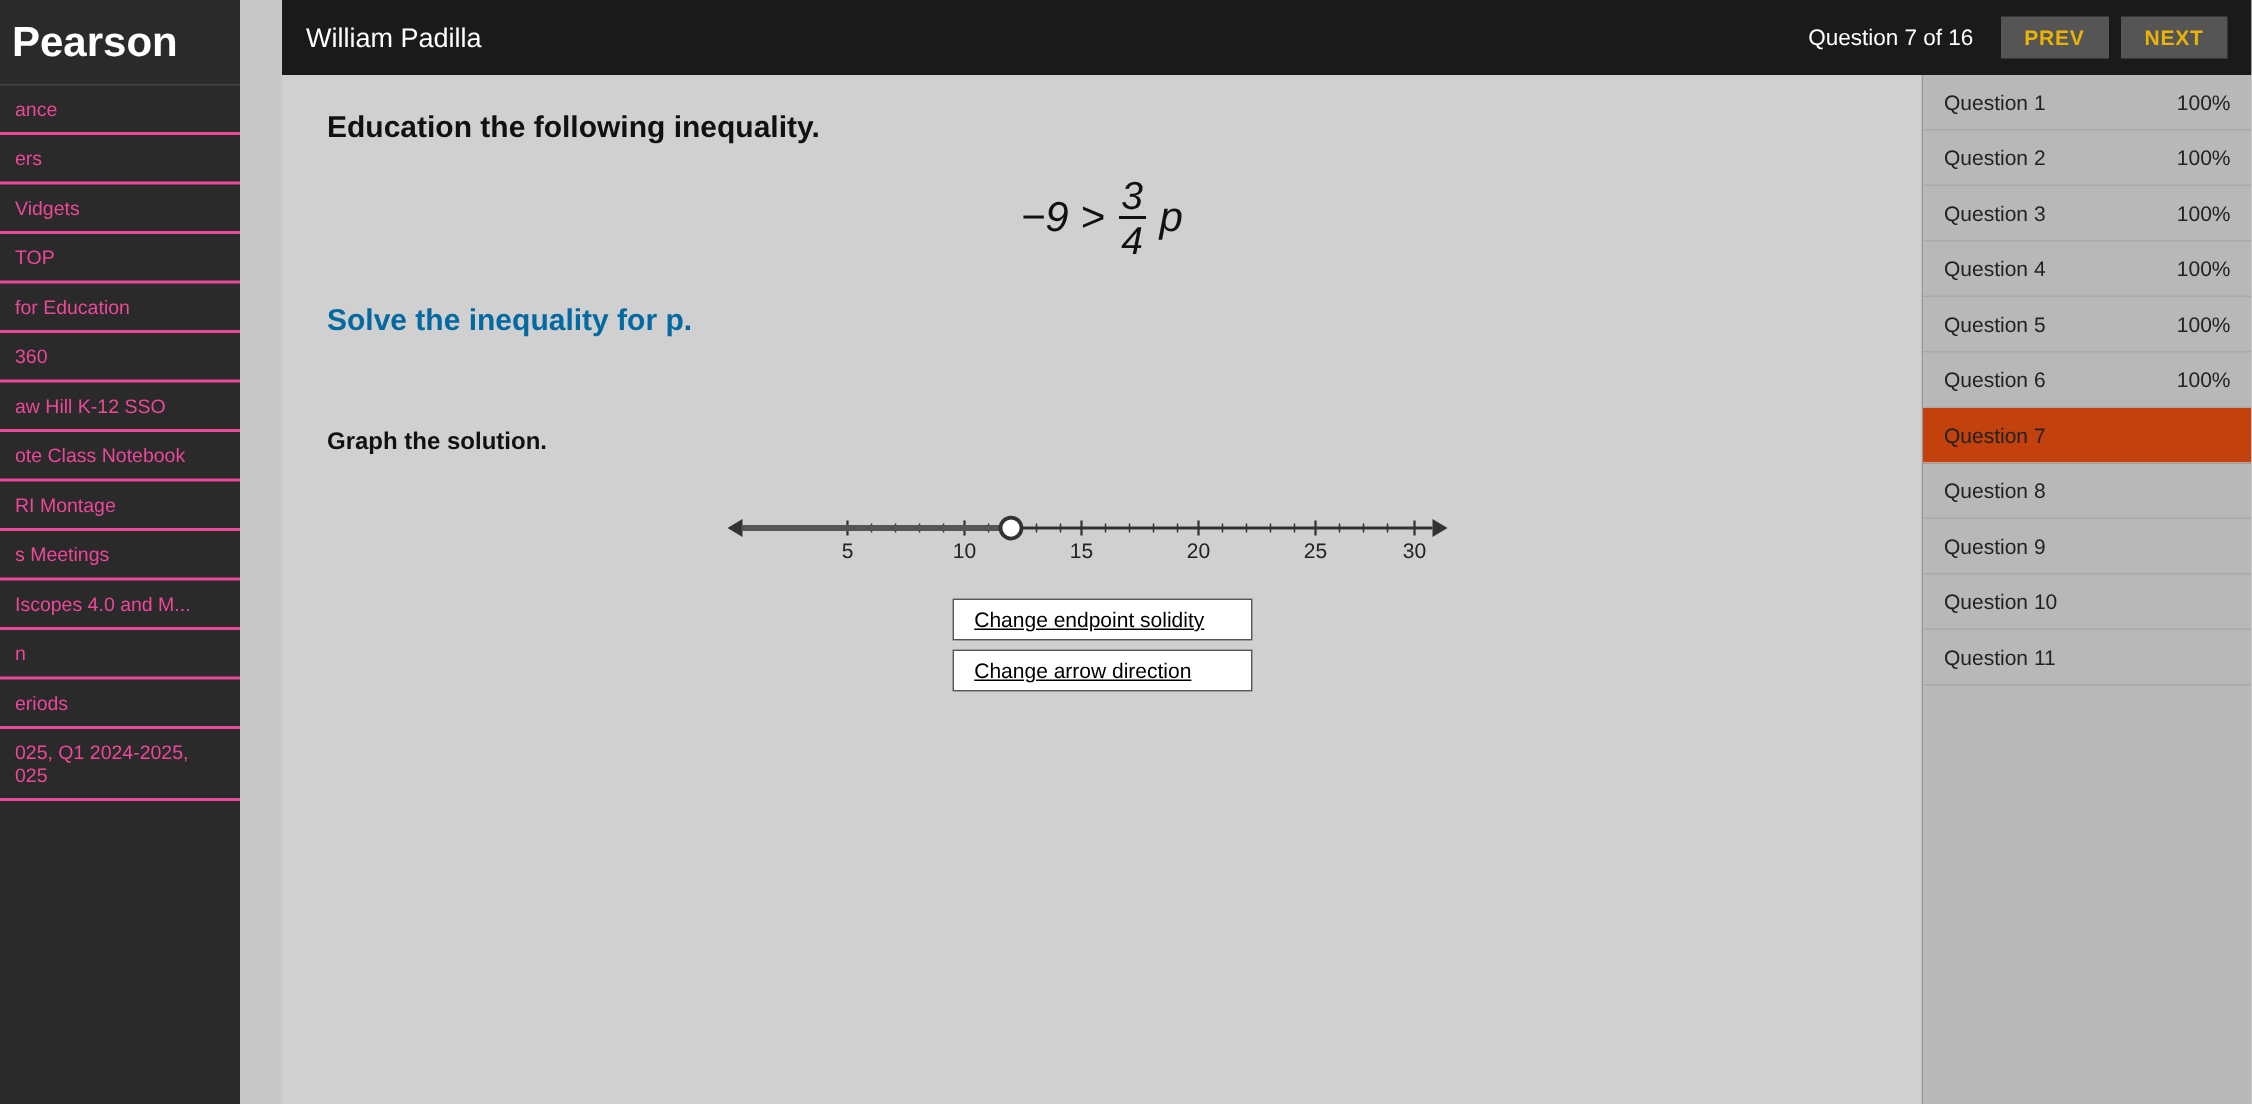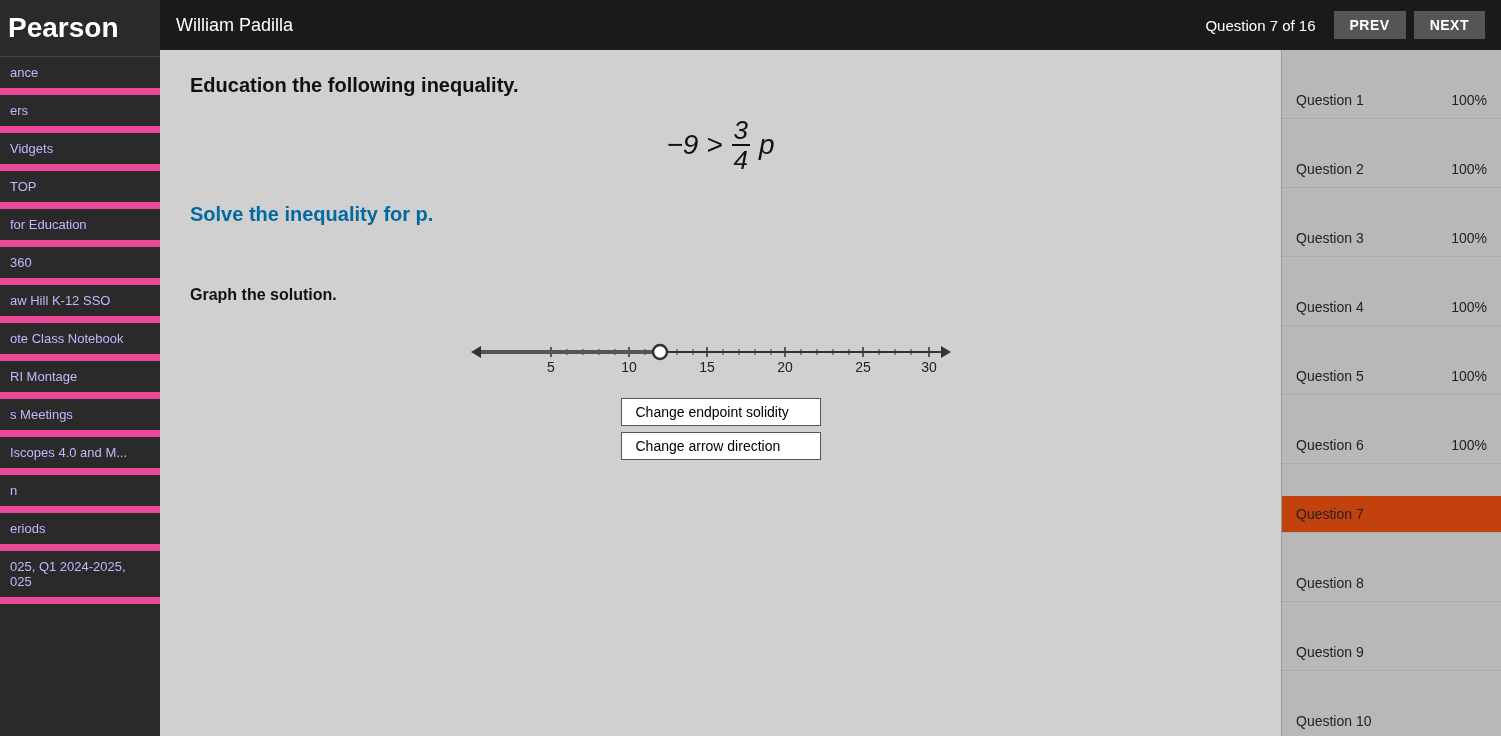--- a/index.html
+++ b/index.html
@@ -26,31 +26,32 @@
     .sidebar-logo {
       padding: 12px 8px;
       color: white;
       font-size: 28px;
       font-weight: bold;
       border-bottom: 1px solid #444;
     }
     .sidebar-item {
       padding: 8px 10px;
       font-size: 13px;
-      color: #c4b5fd;
+      color: #ec4899;
       cursor: pointer;
-      border-bottom: 7px solid #ec4899;
+      border-bottom: 2px solid #ec4899;
     }
 
     
     #main {
       flex: 1;
       display: flex;
       flex-direction: column;
       height: 100%;
+      padding-left: 28px;
     }
 
     
     #topbar {
       background: #1a1a1a;
       color: white;
       display: flex;
       align-items: center;
       padding: 0 16px;
       height: 50px;
@@ -67,21 +68,21 @@
       align-items: center;
       gap: 8px;
     }
     .question-counter {
       font-size: 15px;
       color: white;
       margin-right: 10px;
     }
     .nav-btn {
       background: #555;
-      color: #ffffff;
+      color: #eab308;
       border: none;
       padding: 6px 16px;
       font-size: 14px;
       font-weight: bold;
       cursor: pointer;
       letter-spacing: 0.5px;
     }
 
     
     #content-area {
@@ -140,20 +141,21 @@
       position: relative;
       width: 500px;
     }
 
     .buttons-row {
       display: flex;
       flex-direction: column;
       align-items: flex-start;
       margin-top: 10px;
       gap: 6px;
+      text-decoration: underline;
     }
 
     .graph-btn {
       background: white;
       border: 1px solid #555;
       padding: 5px 14px;
       font-size: 14px;
       cursor: pointer;
       min-width: 200px;
       text-align: left;
@@ -172,21 +174,20 @@
 
     .q-item {
       display: flex;
       justify-content: space-between;
       align-items: center;
       padding: 10px 14px;
       border-bottom: 1px solid #aaa;
       font-size: 14px;
       color: #222;
       cursor: pointer;
-      margin-top: 32px;
     }
     .q-item.active {
       background: #c2410c;
       font-weight: normal;
     }
     .q-label { font-size: 14px; }
     .q-score {
       font-size: 14px;
       color: #222;
     }

